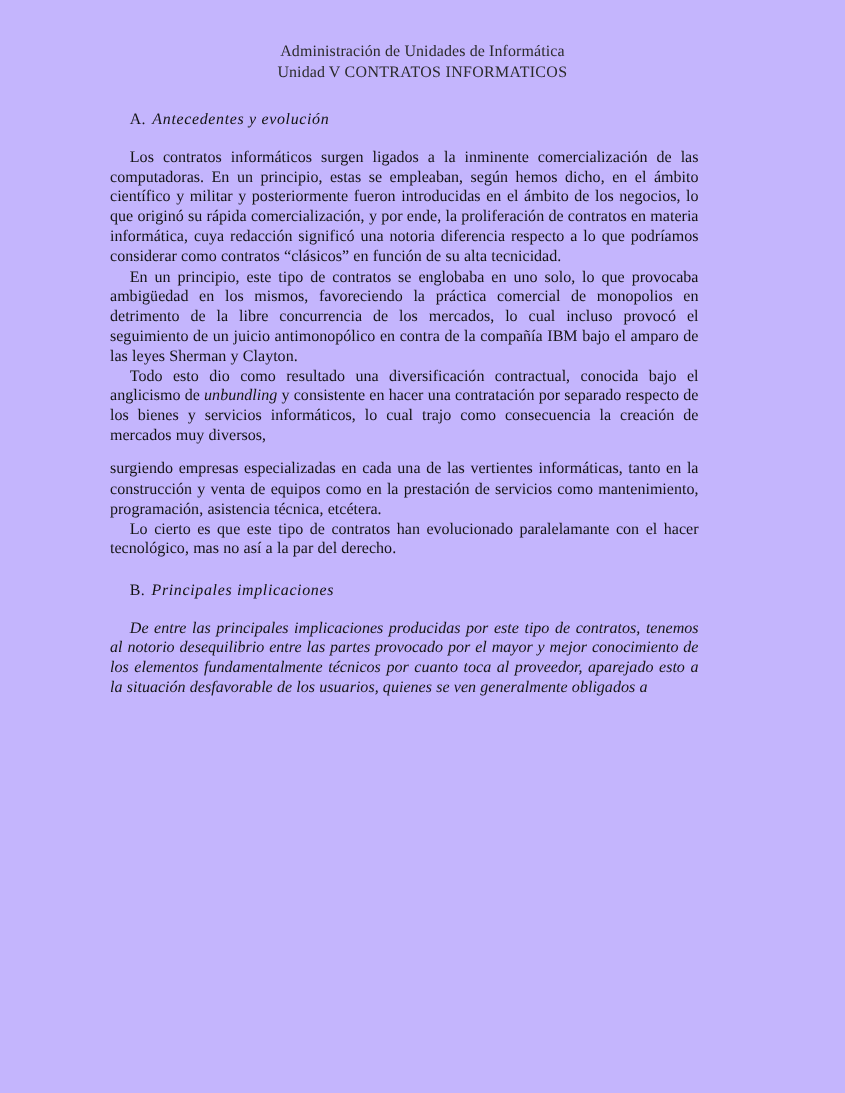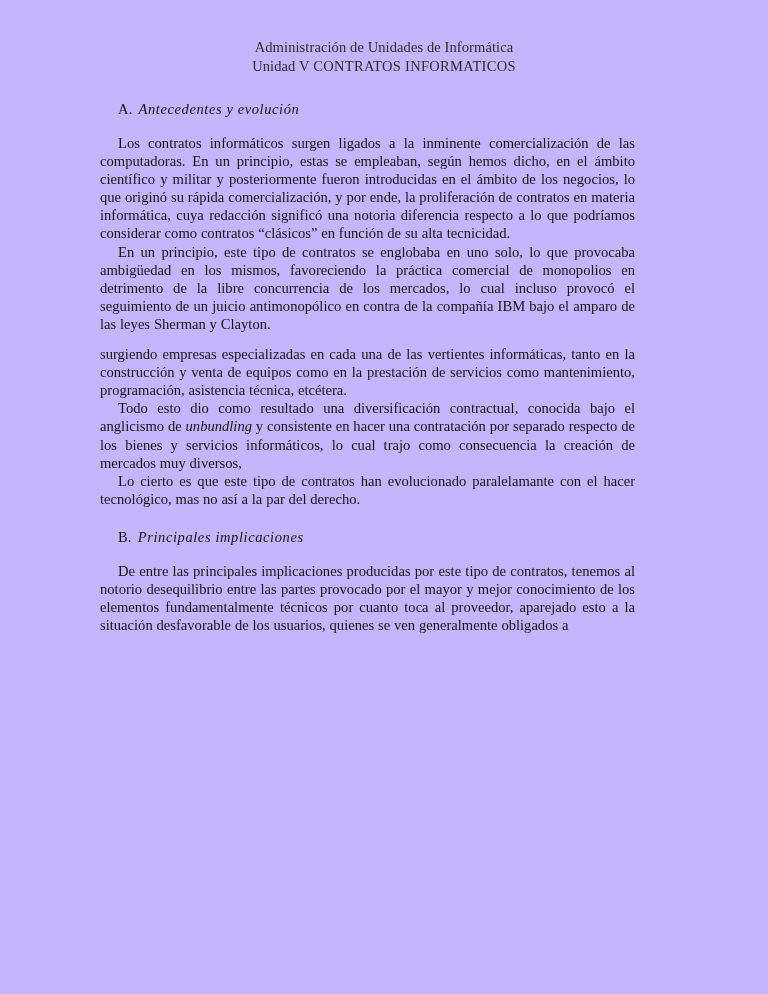--- a/index.html
+++ b/index.html
@@ -97,20 +97,21 @@
 
   p.para + p.para { margin-top: 0; }
 
   .gap-before { margin-top: 12px !important; }
 
   .heading-b {
     margin-top: 20px;
   }
   .after-heading-b {
     margin-top: 0;
+    font-style: italic;
   }
 
   em.foreign {
     font-style: italic;
   }
 </style>
 </head>
 <body>
 
 <div class="page">
@@ -126,23 +127,23 @@
   <div class="textblock">
 
     <h2 class="section-heading">
       <span class="sh-letter">A.</span><span class="sh-title">Antecedentes y evolución</span>
     </h2>
 
     <p class="para indent">Los contratos informáticos surgen ligados a la inminente comercialización de las computadoras. En un principio, estas se empleaban, según hemos dicho, en el ámbito científico y militar y posteriormente fueron introducidas en el ámbito de los negocios, lo que originó su rápida comercialización, y por ende, la proliferación de contratos en materia informática, cuya redacción significó una notoria diferencia respecto a lo que podríamos considerar como contratos “clásicos” en función de su alta tecnicidad.</p>
 
     <p class="para indent">En un principio, este tipo de contratos se englobaba en uno solo, lo que provocaba ambigüedad en los mismos, favoreciendo la práctica comercial de monopolios en detrimento de la libre concurrencia de los mercados, lo cual incluso provocó el seguimiento de un juicio antimonopólico en contra de la compañía IBM bajo el amparo de las leyes Sherman y Clayton.</p>
 
+    <p class="para indent"><span>Todo esto dio como resultado una diversificación contractual, conocida bajo el anglicismo de </span><em class="foreign">unbundling</em><span> y consistente en hacer una contratación por separado respecto de los bienes y servicios informáticos, lo cual trajo como consecuencia la creación de mercados muy diversos,</span></p>
+
     <p class="para noindent gap-before">surgiendo empresas especializadas en cada una de las vertientes informáticas, tanto en la construcción y venta de equipos como en la prestación de servicios como mantenimiento, programación, asistencia técnica, etcétera.</p>
-
-    <p class="para indent"><span>Todo esto dio como resultado una diversificación contractual, conocida bajo el anglicismo de </span><em class="foreign">unbundling</em><span> y consistente en hacer una contratación por separado respecto de los bienes y servicios informáticos, lo cual trajo como consecuencia la creación de mercados muy diversos,</span></p>
 
     <p class="para indent">Lo cierto es que este tipo de contratos han evolucionado paralelamante con el hacer tecnológico, mas no así a la par del derecho.</p>
 
     <h2 class="section-heading heading-b">
       <span class="sh-letter">B.</span><span class="sh-title">Principales implicaciones</span>
     </h2>
 
     <p class="para indent after-heading-b">De entre las principales implicaciones producidas por este tipo de contratos, tenemos al notorio desequilibrio entre las partes provocado por el mayor y mejor conocimiento de los elementos fundamentalmente técnicos por cuanto toca al proveedor, aparejado esto a la situación desfavorable de los usuarios, quienes se ven generalmente obligados a</p>
 
   </div>

